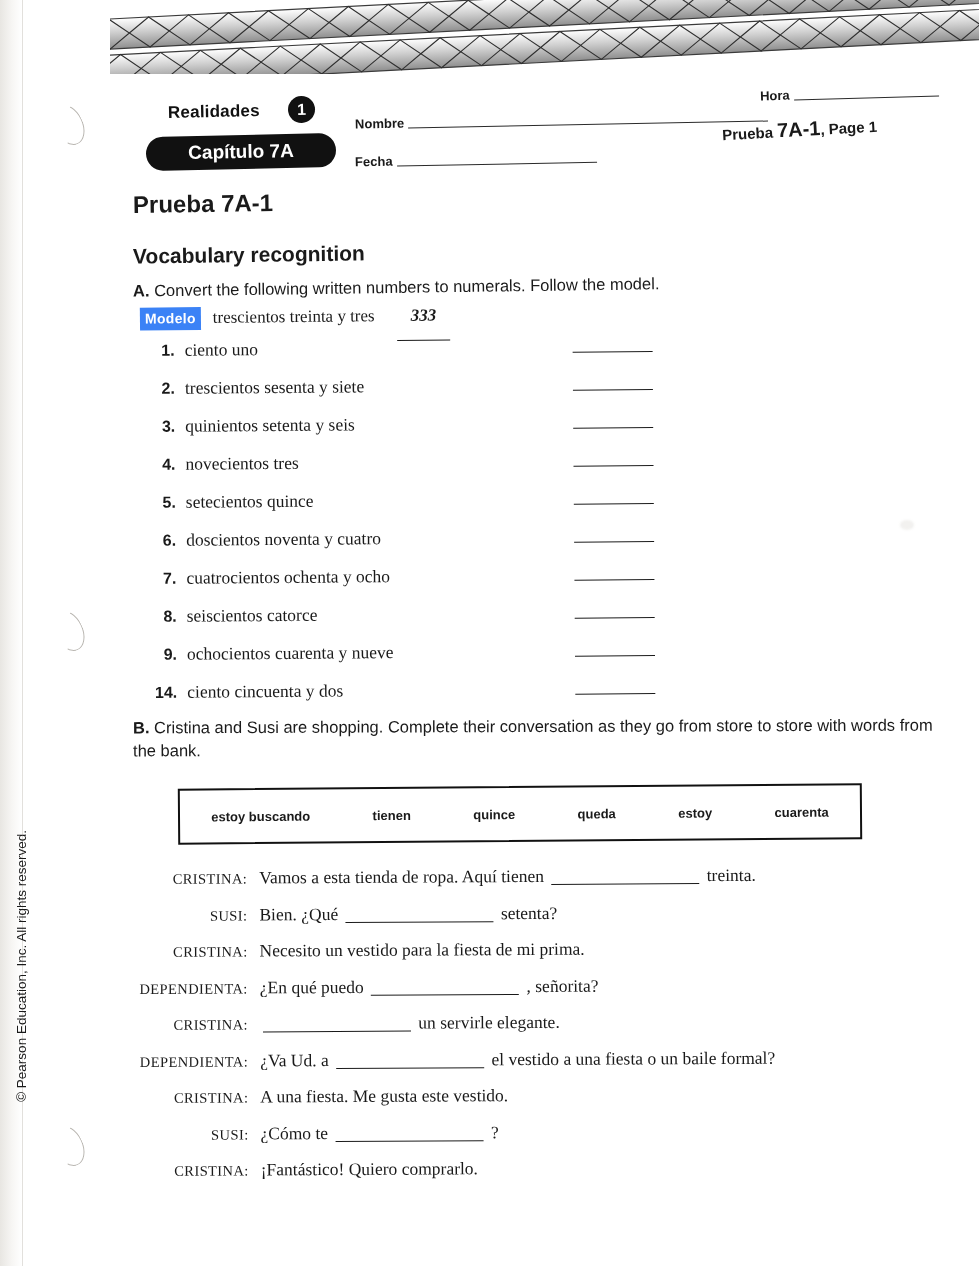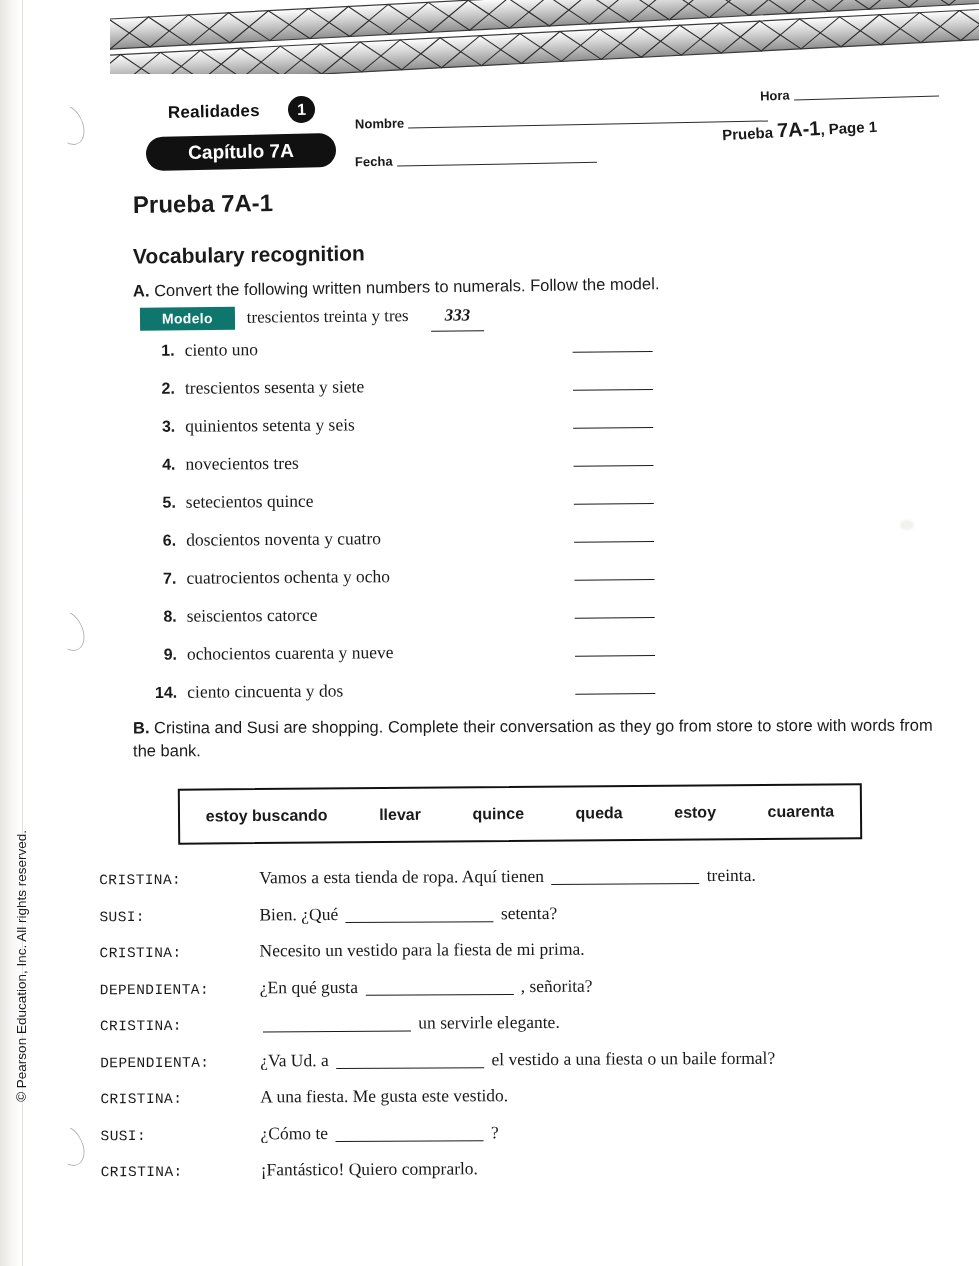--- a/index.html
+++ b/index.html
@@ -155,39 +155,39 @@
 
   .modelo-row {
     position: absolute;
     left: 140px; top: 306px;
     display: flex;
     align-items: baseline;
     gap: 12px;
     transform: rotate(-0.6deg);
   }
   .modelo-tag {
-    background: #0f766e;
+    background: #3b82f6;
     color: #fff;
     font-family: "Liberation Sans", sans-serif;
     font-weight: bold;
     font-size: 14px;
-    padding: 3px 22px 4px;
+    padding: 3px 5px 4px;
     letter-spacing: .3px;
   }
   .modelo-text {
     font-family: "Liberation Serif", serif;
     font-size: 17px;
   }
   .modelo-answer {
     font-family: "Liberation Serif", serif;
     font-size: 17px;
     font-style: italic;
     font-weight: bold;
     border-bottom: 1.5px solid #1a1a1a;
-    padding: 0 14px 5px 14px;
+    padding: 0 14px 14px 14px;
     margin-left: 10px;
   }
 
   .numlist {
     position: absolute;
     left: 140px; top: 338px;
     width: 520px;
     transform: rotate(-0.45deg);
   }
   .numlist .item {
@@ -223,40 +223,40 @@
     border: 2px solid #111;
     display: flex;
     align-items: center;
     justify-content: space-around;
     transform: rotate(-0.45deg);
     background: #fff;
   }
   .wordbank span {
     font-family: "Liberation Sans", sans-serif;
     font-weight: bold;
-    font-size: 16px;
+    font-size: 13px;
   }
 
   
   .dialogue {
     position: absolute;
     left: 100px; top: 866px;
     width: 860px;
     transform: rotate(-0.3deg);
   }
   .dialogue .line {
     display: flex;
     align-items: baseline;
     height: 36.5px;
   }
   .dialogue .speaker {
     width: 148px;
-    text-align: left;
+    text-align: right;
     padding-right: 12px;
-    font-family: Liberation Mono, monospace;
+    font-family: Liberation Serif, serif;
     font-size: 14.5px;
     letter-spacing: .4px;
   }
   .dialogue .text {
     font-family: "Liberation Serif", serif;
     font-size: 17.5px;
     white-space: nowrap;
   }
   .dialogue .gap {
     display: inline-block;
@@ -456,21 +456,21 @@
     </div>
   </div>
 
   <div class="directions dir-b">
     <b>B.</b>
     <span>Cristina and Susi are shopping. Complete their conversation as they go from store to store with words from the bank.</span>
   </div>
 
   <div class="wordbank">
     <span>estoy buscando</span>
-    <span>llevar</span>
+    <span>tienen</span>
     <span>quince</span>
     <span>queda</span>
     <span>estoy</span>
     <span>cuarenta</span>
   </div>
 
   <div class="dialogue">
     <div class="line">
       <span class="speaker">CRISTINA:</span>
       <span class="text">
@@ -489,21 +489,21 @@
     </div>
     <div class="line">
       <span class="speaker">CRISTINA:</span>
       <span class="text">
         <span>Necesito un vestido para la fiesta de mi prima.</span>
       </span>
     </div>
     <div class="line">
       <span class="speaker">DEPENDIENTA:</span>
       <span class="text">
-        <span>¿En qué gusta</span>
+        <span>¿En qué puedo</span>
         <span class="gap"></span>
         <span>, señorita?</span>
       </span>
     </div>
     <div class="line">
       <span class="speaker">CRISTINA:</span>
       <span class="text">
         <span class="gap"></span>
         <span>un servirle elegante.</span>
       </span>

